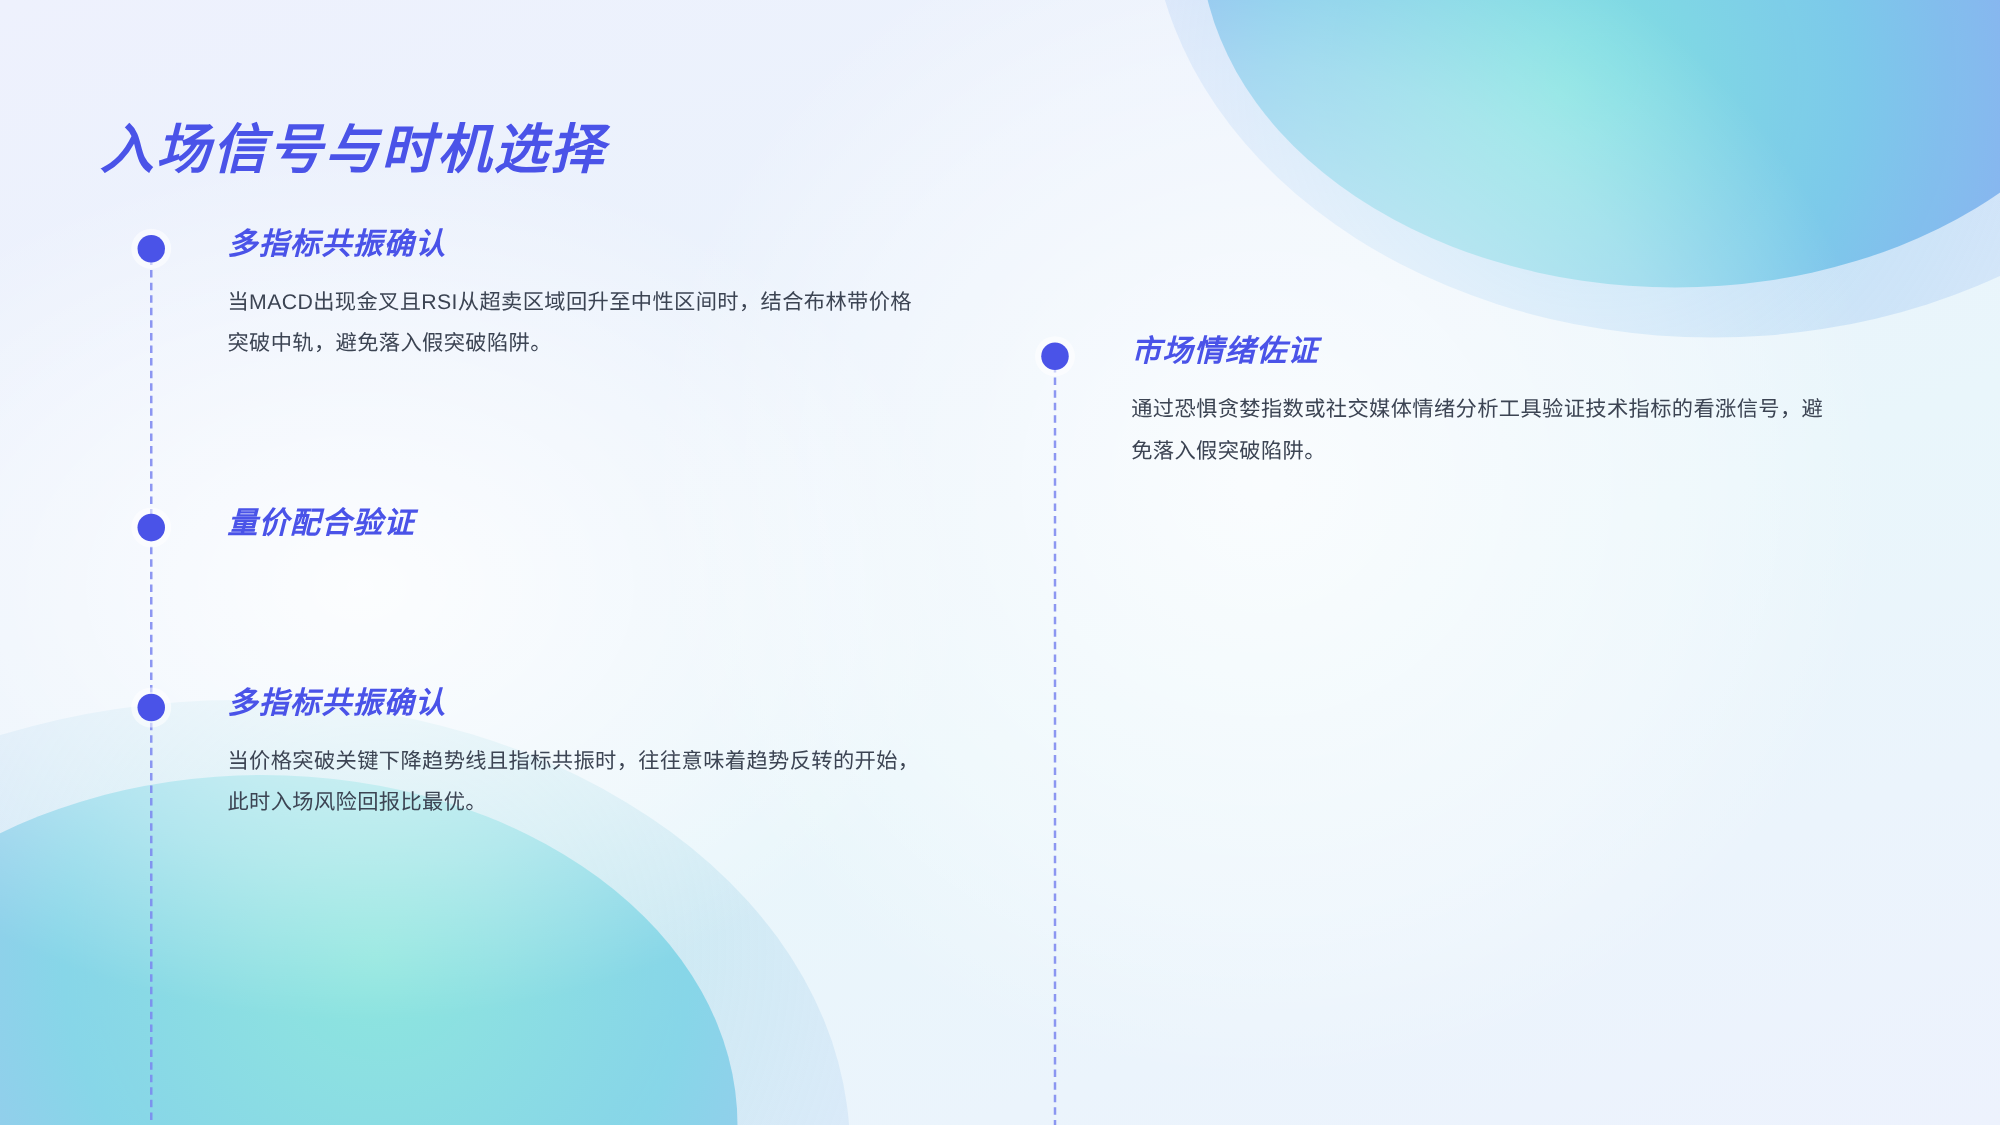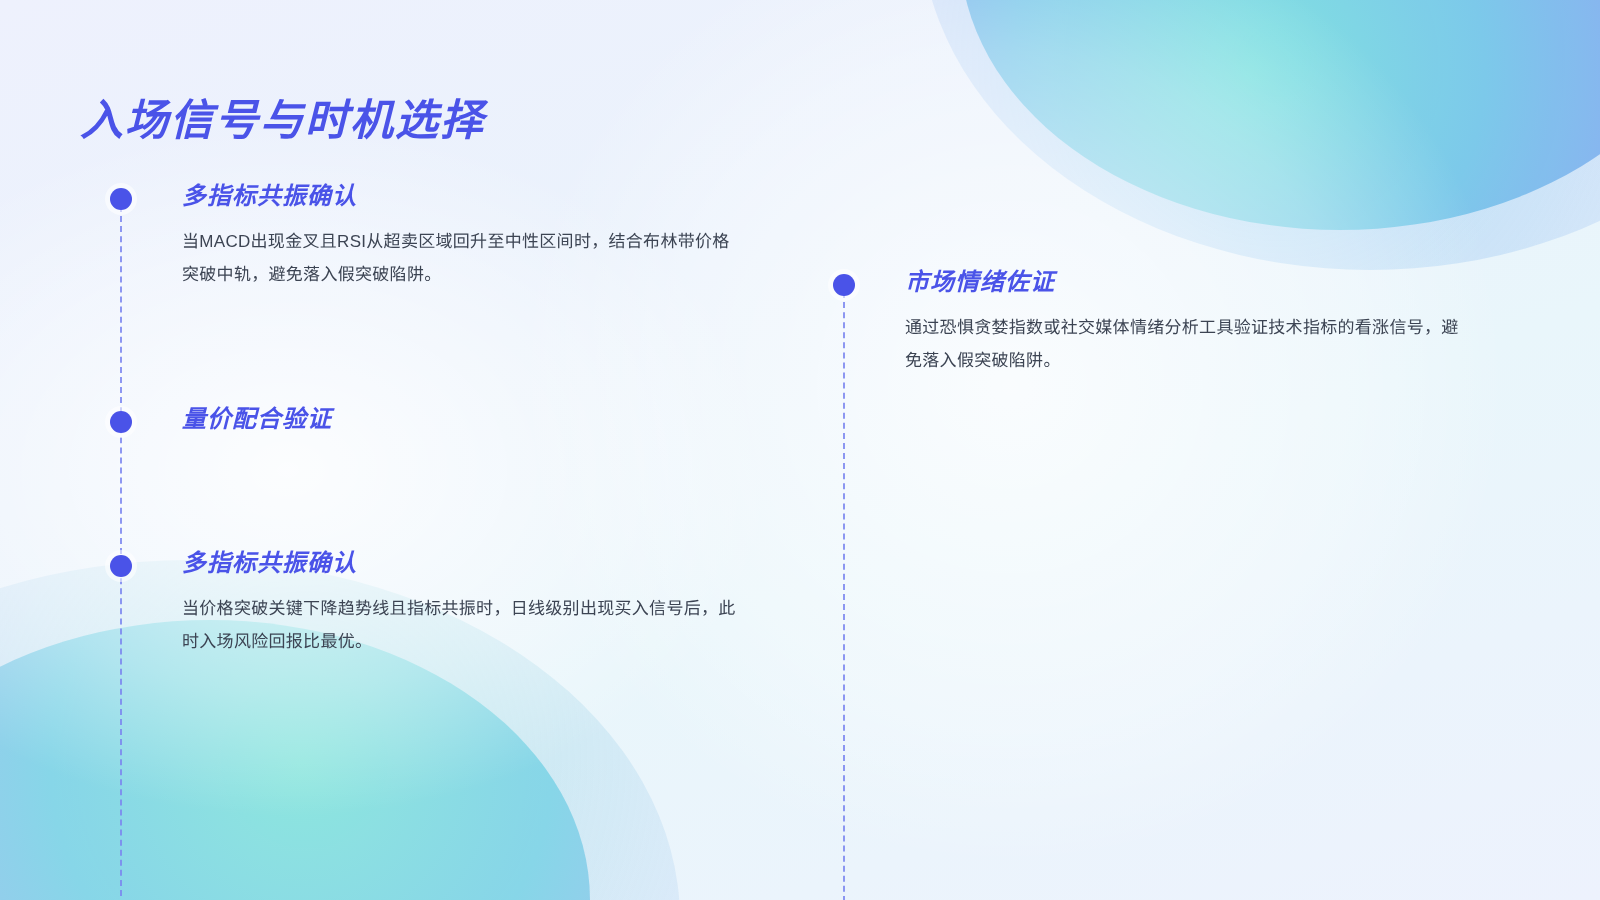--- a/index.html
+++ b/index.html
@@ -184,21 +184,21 @@
     </div>
 
     <div class="item item-2">
       <span class="dot"></span>
       <div class="item-title">量价配合验证</div>
     </div>
 
     <div class="item item-3">
       <span class="dot"></span>
       <div class="item-title">多指标共振确认</div>
-      <p class="item-body">当价格突破关键下降趋势线且指标共振时，日线级别出现买入信号后，此时入场风险回报比最优。</p>
+      <p class="item-body">当价格突破关键下降趋势线且指标共振时，往往意味着趋势反转的开始，此时入场风险回报比最优。</p>
     </div>
   </div>
 
   <div class="column col-right">
     <div class="timeline-line line-right"></div>
 
 
     <div class="item item-2">
       <span class="dot"></span>
       <div class="item-title">市场情绪佐证</div>

